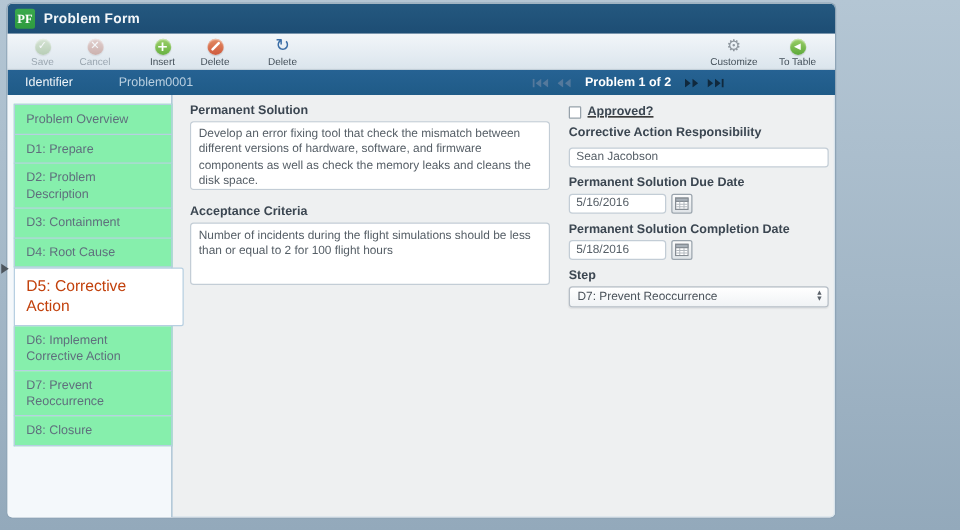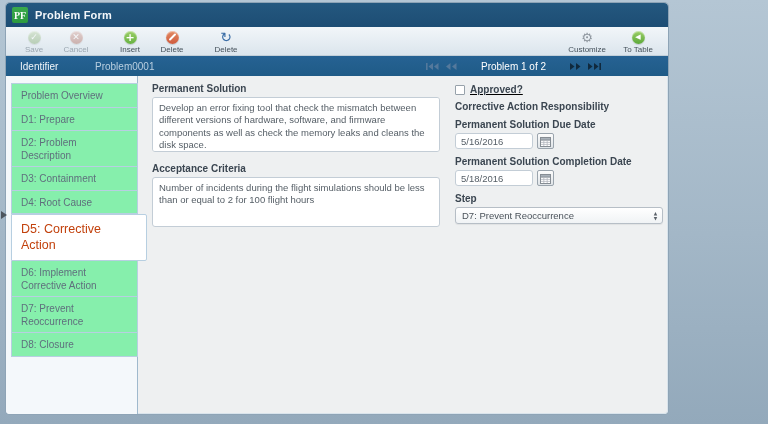--- a/index.html
+++ b/index.html
@@ -61,21 +61,21 @@
   
   .recordbar {
     height:20px; background:linear-gradient(180deg,#266293,#1f5b87);
     display:flex; align-items:center; position:relative; flex:0 0 auto;
     color:#fff; font-size:10px;
   }
   .rec-label { font-weight:normal; margin-left:14px; color:#f0f5f9; }
   .rec-value { position:absolute; left:89px; color:#b9cfe0; }
   .rec-nav { position:absolute; left:420px; display:flex; align-items:center; gap:7px; }
   .rec-nav .navbtn { display:flex; align-items:center; cursor:pointer; }
-  .rec-nav-label { font-weight:normal; color:#fff; margin:0 17px; white-space:nowrap; }
+  .rec-nav-label { font-weight:bold; color:#fff; margin:0 4px; white-space:nowrap; }
   
   .content { flex:1; display:flex; min-height:0; }
   .sidebar {
     width:132px; flex:0 0 auto; background:#f4f8fb; position:relative; padding-top:7px;
   }
   .sidebar::after {
     content:""; position:absolute; right:0; top:0; bottom:0; width:1px; background:#9fb9cd;
   }
   .stab {
     position:relative; z-index:1; margin-left:5px; width:127px;
@@ -244,20 +244,21 @@
         </div>
 
         <div class="col-right">
           <div class="cbrow">
             <span class="cb"></span>
             <span class="flabel" style="margin-bottom:0">Approved?</span>
           </div>
 
           <div class="grp">
             <div class="flabel">Corrective Action Responsibility</div>
+            <input type="text" class="inp-full" value="Sean Jacobson" style="">
           </div>
 
           <div class="grp">
             <div class="flabel">Permanent Solution Due Date</div>
             <div class="daterow">
               <input type="text" class="inp-date" value="5/16/2016" style="">
               <span class="calbtn">
                 <svg width="11" height="11" viewBox="0 0 11 11">
                     <rect x="0.5" y="1.5" width="10" height="9" fill="#ffffff" stroke="#868d94"></rect>
                     <rect x="0.5" y="1.5" width="10" height="2.6" fill="#a9b1b9" stroke="#868d94"></rect>

